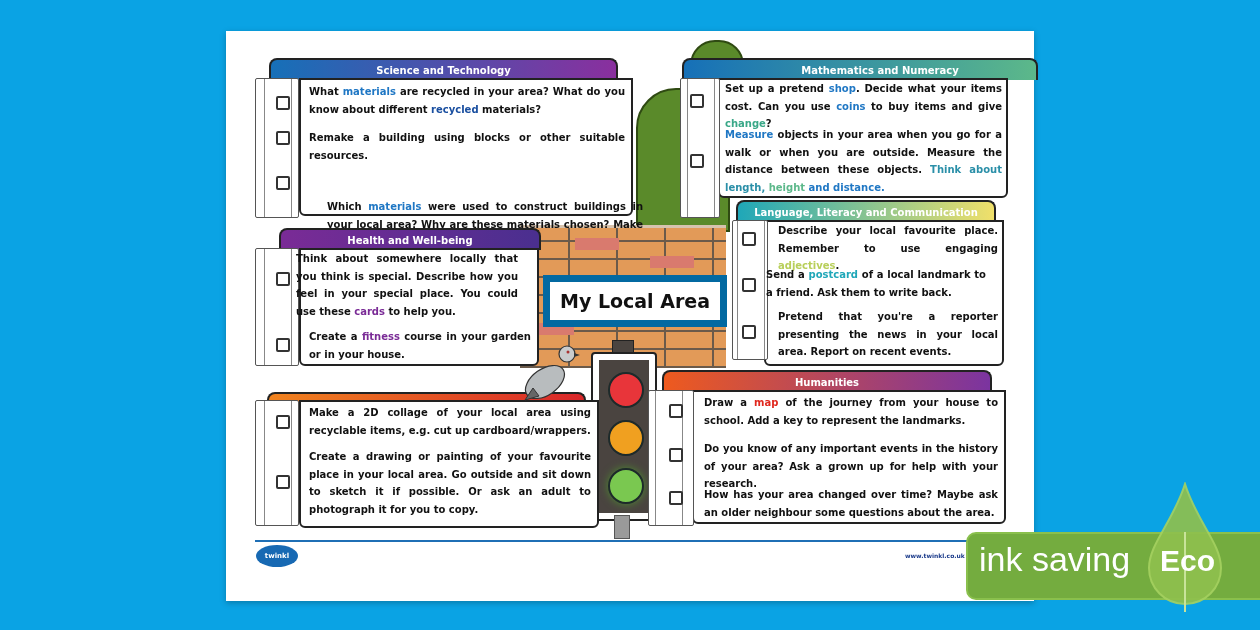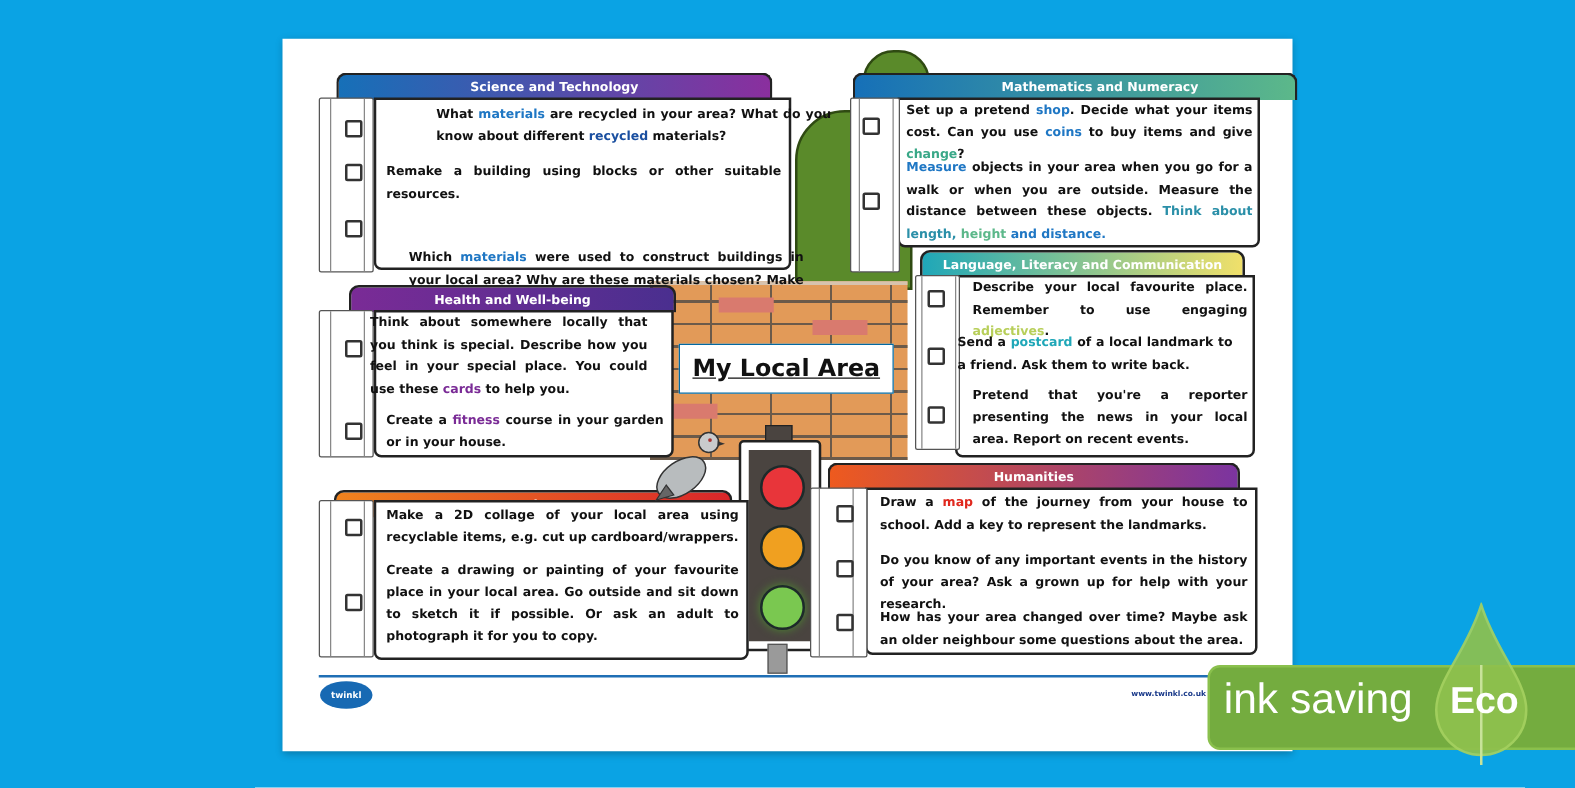--- a/index.html
+++ b/index.html
@@ -6,22 +6,22 @@
   body{width:1260px;height:630px;background:#0aa3e4;position:relative;overflow:hidden;font-family:"DejaVu Sans",sans-serif;}
   .sheet{position:absolute;left:226px;top:31px;width:808px;height:570px;background:#fff;box-shadow:0 2px 6px rgba(0,0,0,.25);}
   .tree{position:absolute;background:#5a8a2a;border:2px solid #2f4a12;}
   .wall{position:absolute;left:520px;top:225px;width:206px;height:140px;
     background-color:#e29a58;
     background-image:
       repeating-linear-gradient(0deg, #6b5a4a 0 2px, transparent 2px 18px),
       repeating-linear-gradient(90deg, #6b5a4a 0 2px, transparent 2px 48px);
     border-top:3px solid #d7c3ae;}
   .wall-pink{position:absolute;background:#d97a6e;}
-  .sign{position:absolute;left:543px;top:275px;width:170px;height:38px;background:#fff;border:1px solid #0369a1;
-    display:flex;align-items:center;justify-content:center;font-family:"DejaVu Sans",sans-serif;font-weight:bold;font-size:19px;color:#111;text-decoration:underline;}
+  .sign{position:absolute;left:543px;top:275px;width:170px;height:38px;background:#fff;border:7px solid #0369a1;
+    display:flex;align-items:center;justify-content:center;font-family:"DejaVu Sans",sans-serif;font-weight:bold;font-size:19px;color:#111;}
   .tl-pole{position:absolute;left:614px;top:515px;width:14px;height:22px;background:#9a9a9a;border:1px solid #555;}
   .tl{position:absolute;left:591px;top:352px;width:62px;height:165px;background:#fff;border:2px solid #222;border-radius:4px;}
   .tl-inner{position:absolute;left:6px;top:6px;width:50px;height:153px;background:#4a4440;}
   .tl-top{position:absolute;left:612px;top:340px;width:20px;height:14px;background:#4a4440;border:1px solid #222;}
   .lamp{position:absolute;left:9px;width:32px;height:32px;border-radius:50%;border:2px solid #1d2a2a;}
   .pigeon{position:absolute;left:515px;top:338px;width:70px;height:70px;}
   .card{position:absolute;}
   .card .hdr{position:absolute;height:20px;border-radius:8px 8px 0 0;border:2px solid #222;border-bottom:none;
     color:#fff;font-size:10px;font-weight:bold;display:flex;align-items:center;justify-content:center;}
   .card .body{position:absolute;background:#fff;border:2px solid #222;border-radius:0 0 6px 6px;box-sizing:border-box;}
@@ -66,21 +66,21 @@
   <div class="hdr" style="left:14px;top:0;width:345px;background:linear-gradient(90deg,#1670b8,#8a2f9e);">
       <span>Science and Technology</span>
     </div>
   <div class="body" style="left:44px;top:20px;width:334px;height:138px;"></div>
   <div class="ribbon" style="left:0;top:20px;width:44px;height:140px;">
       <div class="ribbon-inner"></div>
     </div>
   <div class="cb" style="left:21px;top:38px;"></div>
   <div class="cb" style="left:21px;top:73px;"></div>
   <div class="cb" style="left:21px;top:118px;"></div>
-  <div class="task" style="left:54px;top:25px;width:316px;margin-left:40px;"><span>What </span><span class="kw" style="color: rgb(31, 119, 196);">materials</span><span> are recycled in your area? What do you know about different </span><span class="kw" style="color: rgb(26, 79, 160);">recycled</span><span> materials?</span></div>
+  <div class="task" style="left:54px;top:25px;width:316px;"><span>What </span><span class="kw" style="color: rgb(31, 119, 196);">materials</span><span> are recycled in your area? What do you know about different </span><span class="kw" style="color: rgb(26, 79, 160);">recycled</span><span> materials?</span></div>
   <div class="task" style="left:54px;top:71px;width:316px;"><span>Remake a building using blocks or other suitable resources.</span></div>
   <div class="task" style="left:72px;top:100px;width:316px;margin-top:40px;"><span>Which </span><span class="kw" style="color: rgb(31, 119, 196);">materials</span><span> were used to construct buildings in your local area? Why are these materials chosen? Make a </span><span class="kw" style="color: rgb(138, 47, 158);">tally</span><span> chart of materials used.</span></div>
 </div>
 
 <div class="card" style="left:680px;top:58px;">
   <div class="hdr" style="left:2px;top:0;width:312px;background:linear-gradient(90deg,#1670b8,#5cb88a);padding-left:40px;">
       <span>Mathematics and Numeracy</span>
     </div>
   <div class="body" style="left:38px;top:20px;width:290px;height:120px;"></div>
   <div class="ribbon" style="left:0;top:20px;width:40px;height:140px;">

